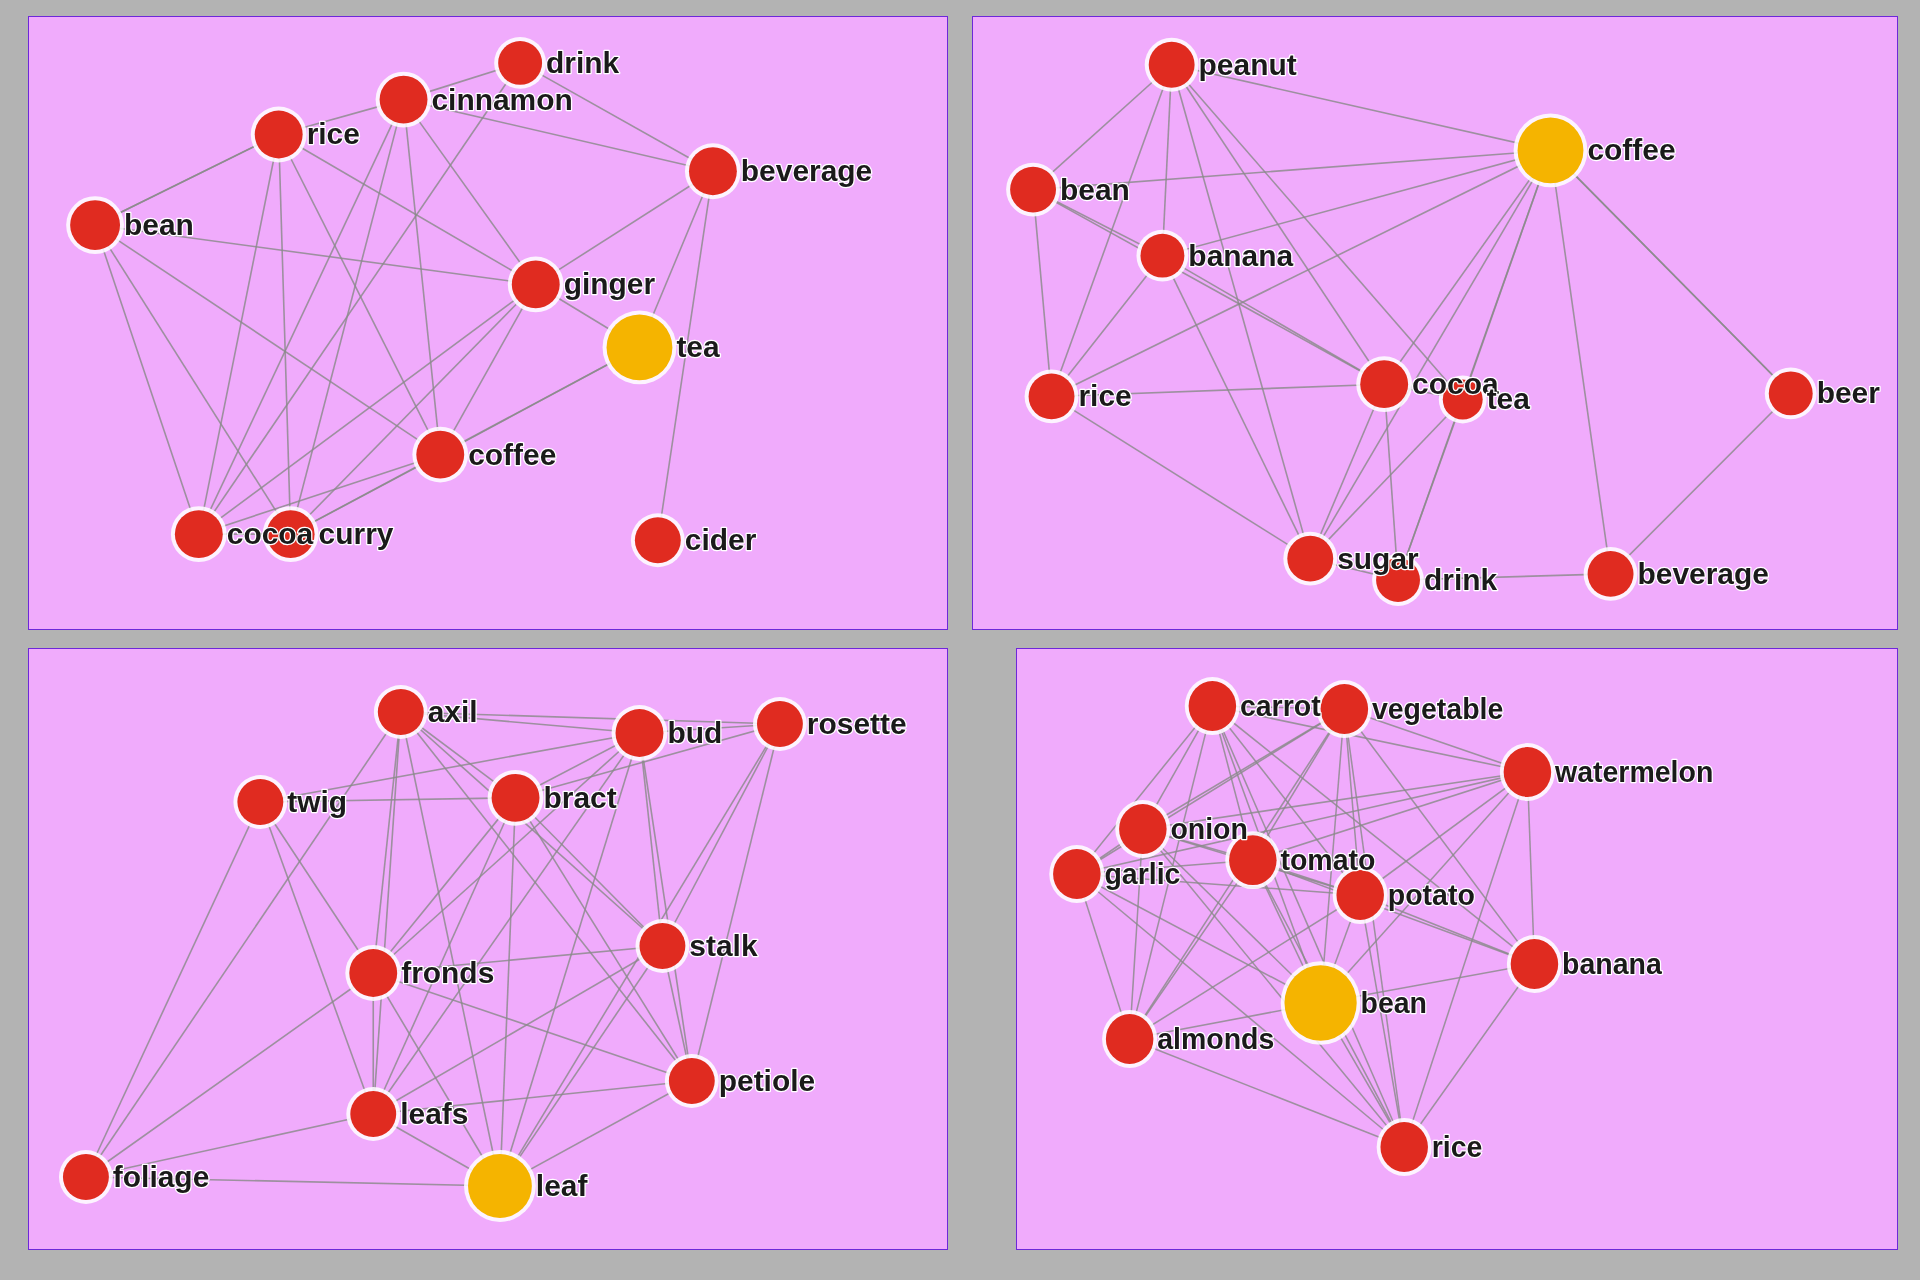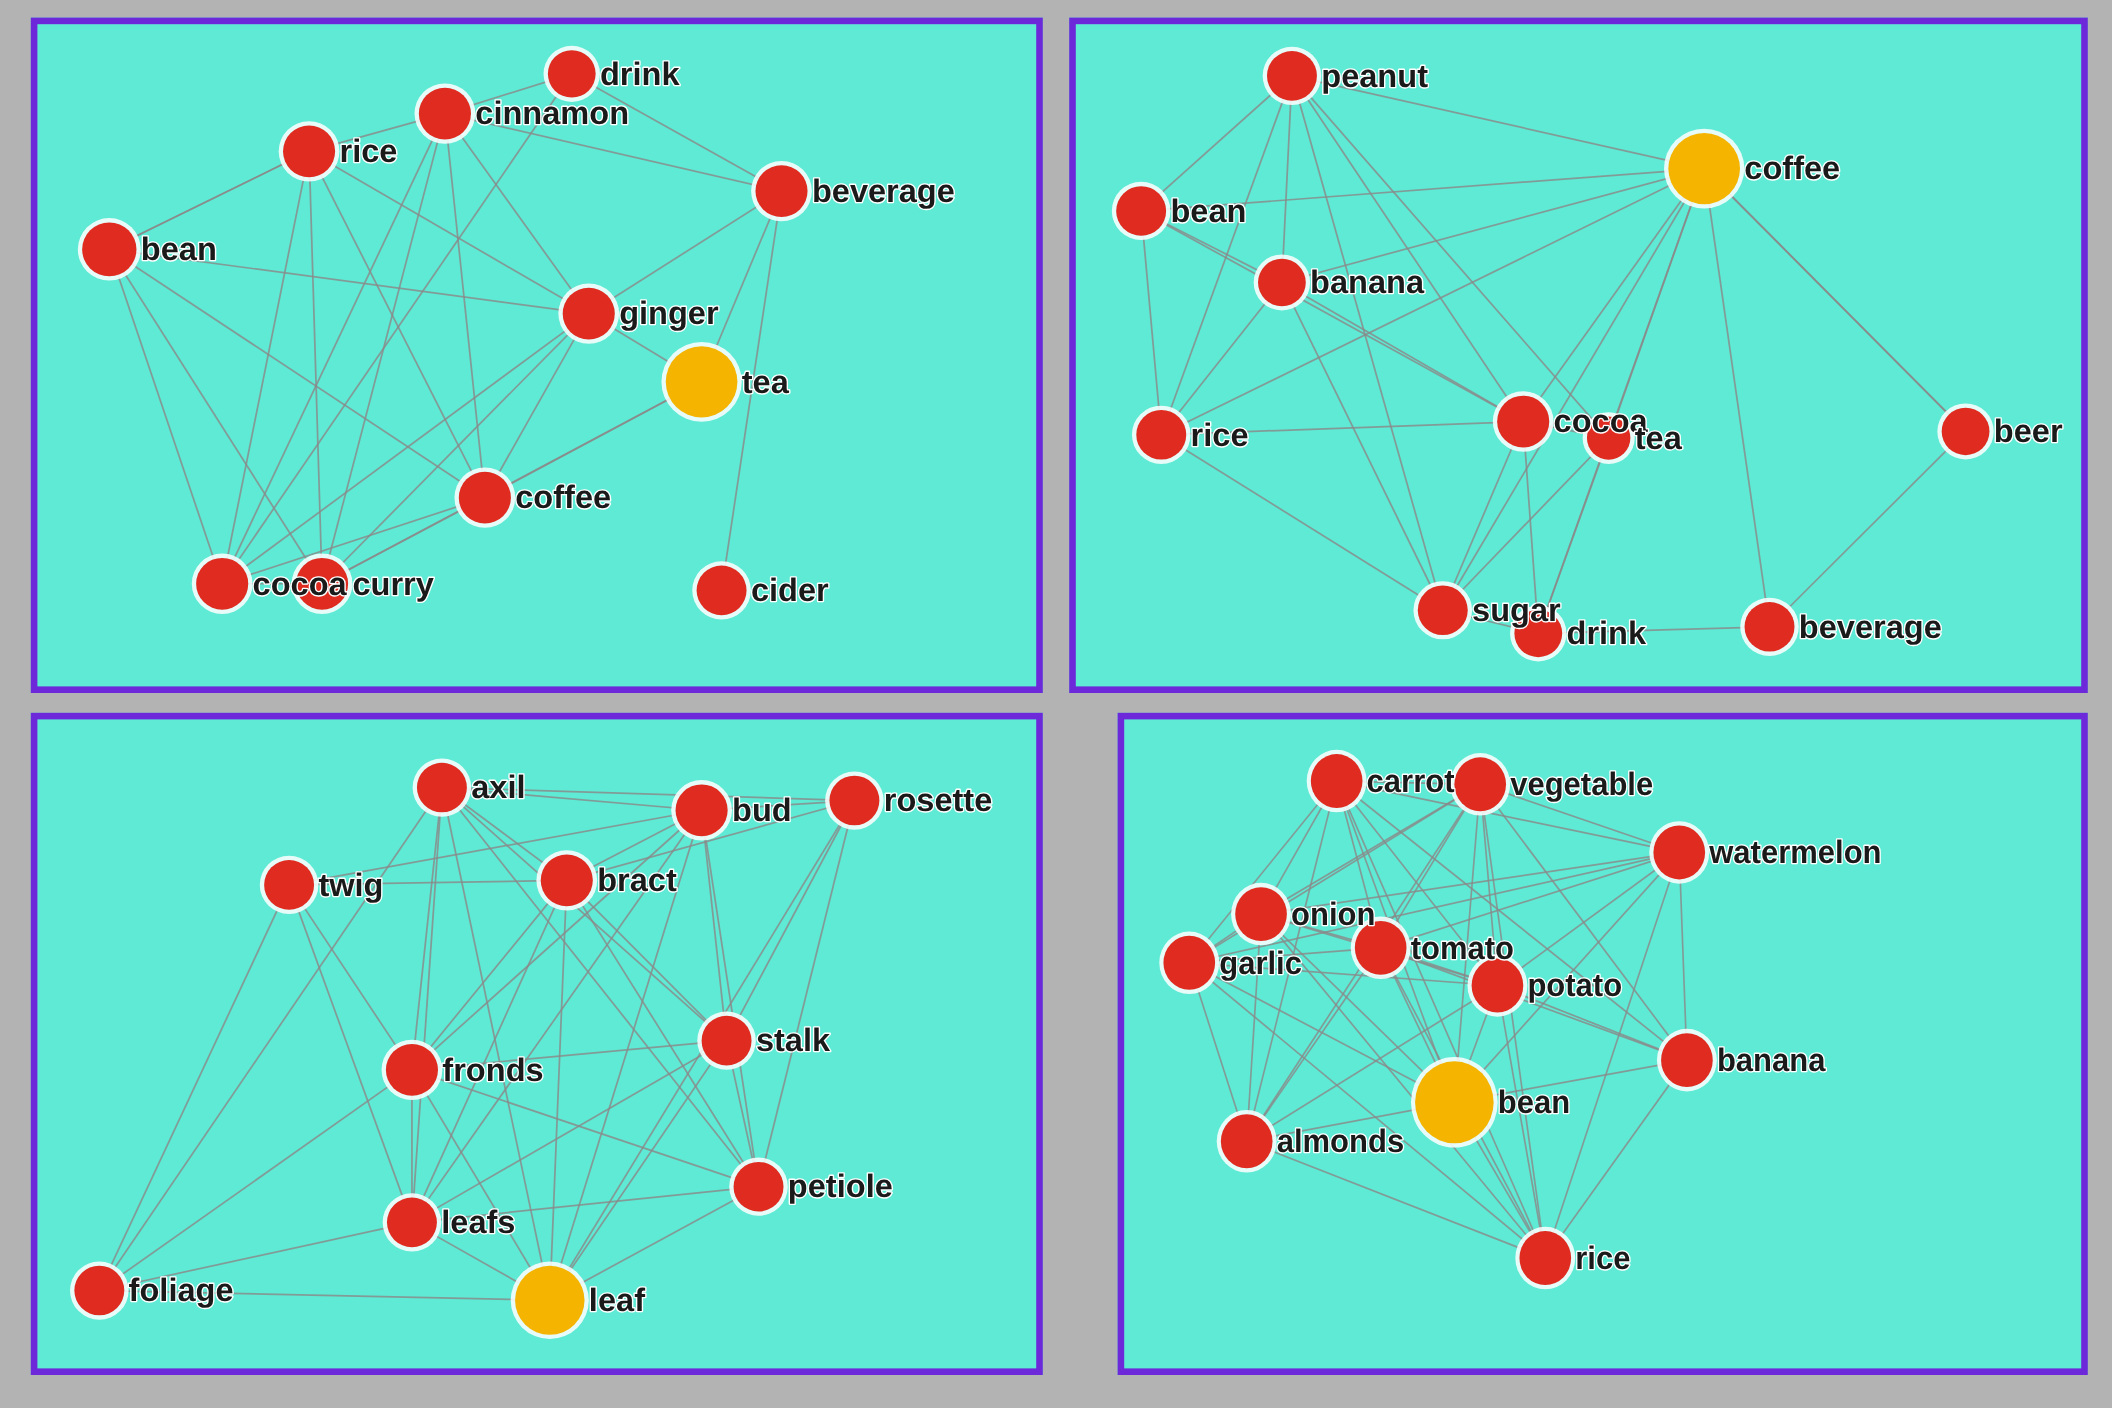--- a/index.html
+++ b/index.html
@@ -23,22 +23,22 @@
     display: grid;
     grid-template-columns: 972px 948px;
     grid-template-rows: 648px 632px;
   }
   .panel {
     position: relative;
     box-sizing: border-box;
   }
   .panel-inner {
     position: absolute;
-    background: #5eead4;
-    border: 6px solid #6d28d9;
+    background: #f0abfc;
+    border: 1px solid #6d28d9;
     overflow: hidden;
   }
   
   .p1 .panel-inner { left: 28px;  top: 16px;  right: 24px;  bottom: 18px; }
   .p2 .panel-inner { left: 0px;   top: 16px;  right: 22px;  bottom: 18px; padding-left: 16px; }
   .p3 .panel-inner { left: 28px;  top: 0px;   right: 24px;  bottom: 30px; text-align: right; }
   .p4 .panel-inner { left: 0px;   top: 0px;   right: 22px;  bottom: 30px; margin-left: 44px; }
 
   .graph-svg {
     position: absolute;

